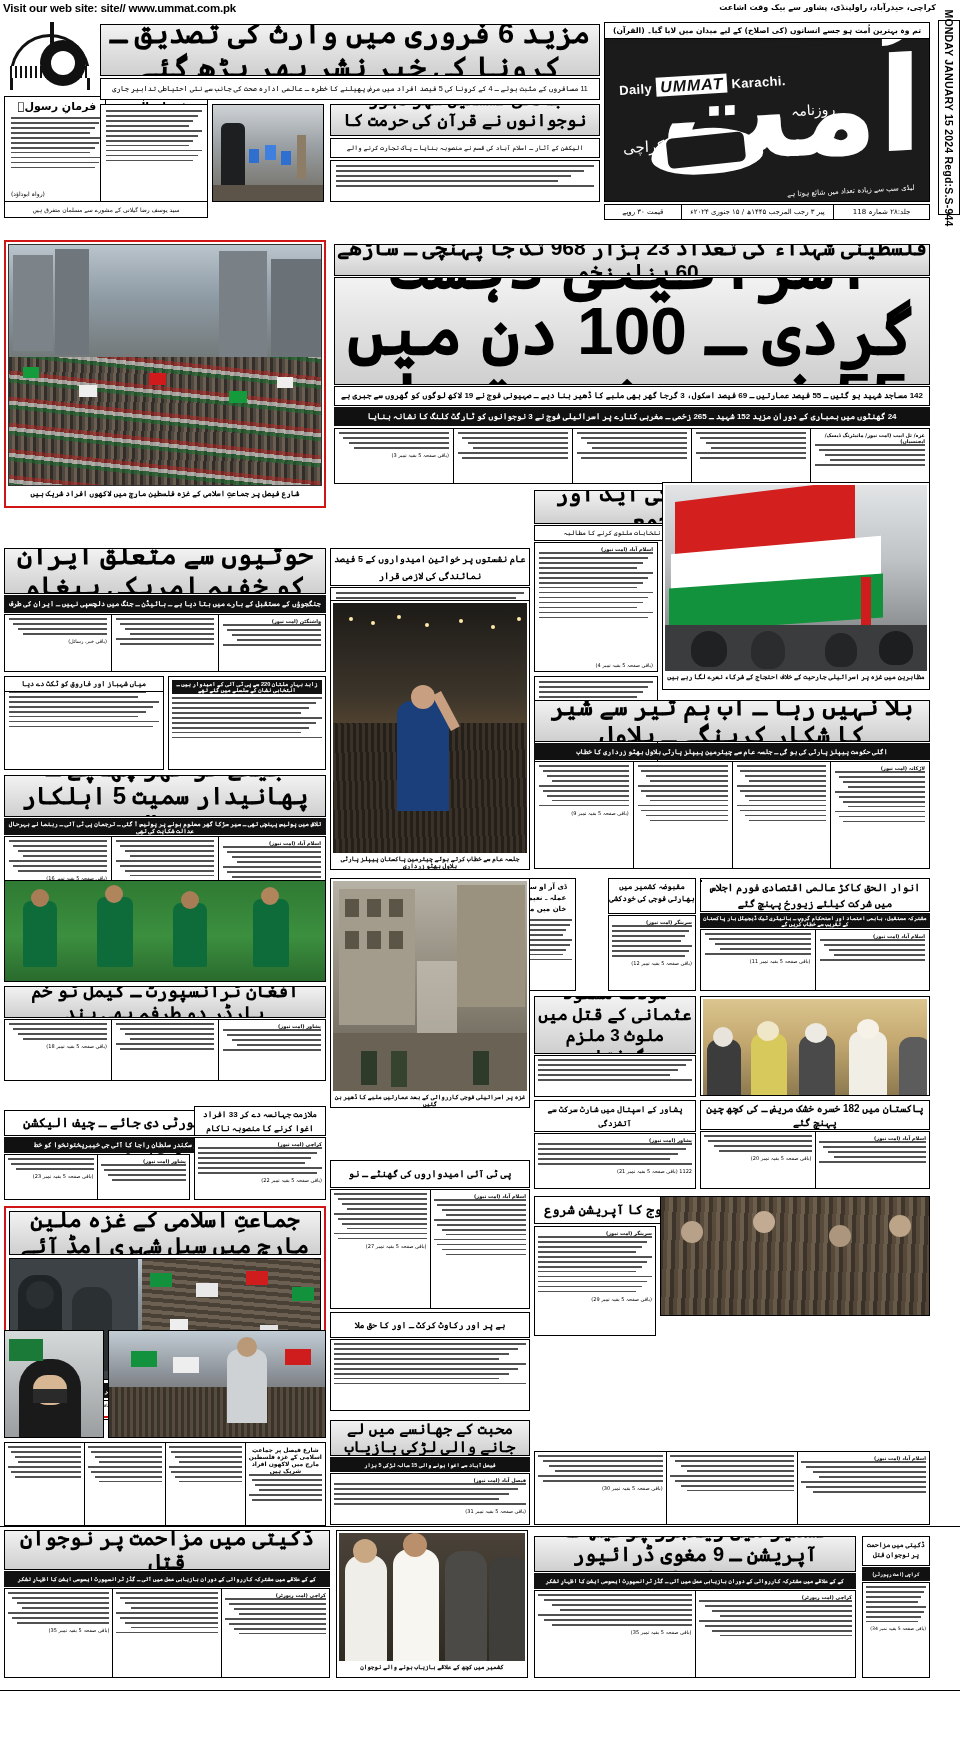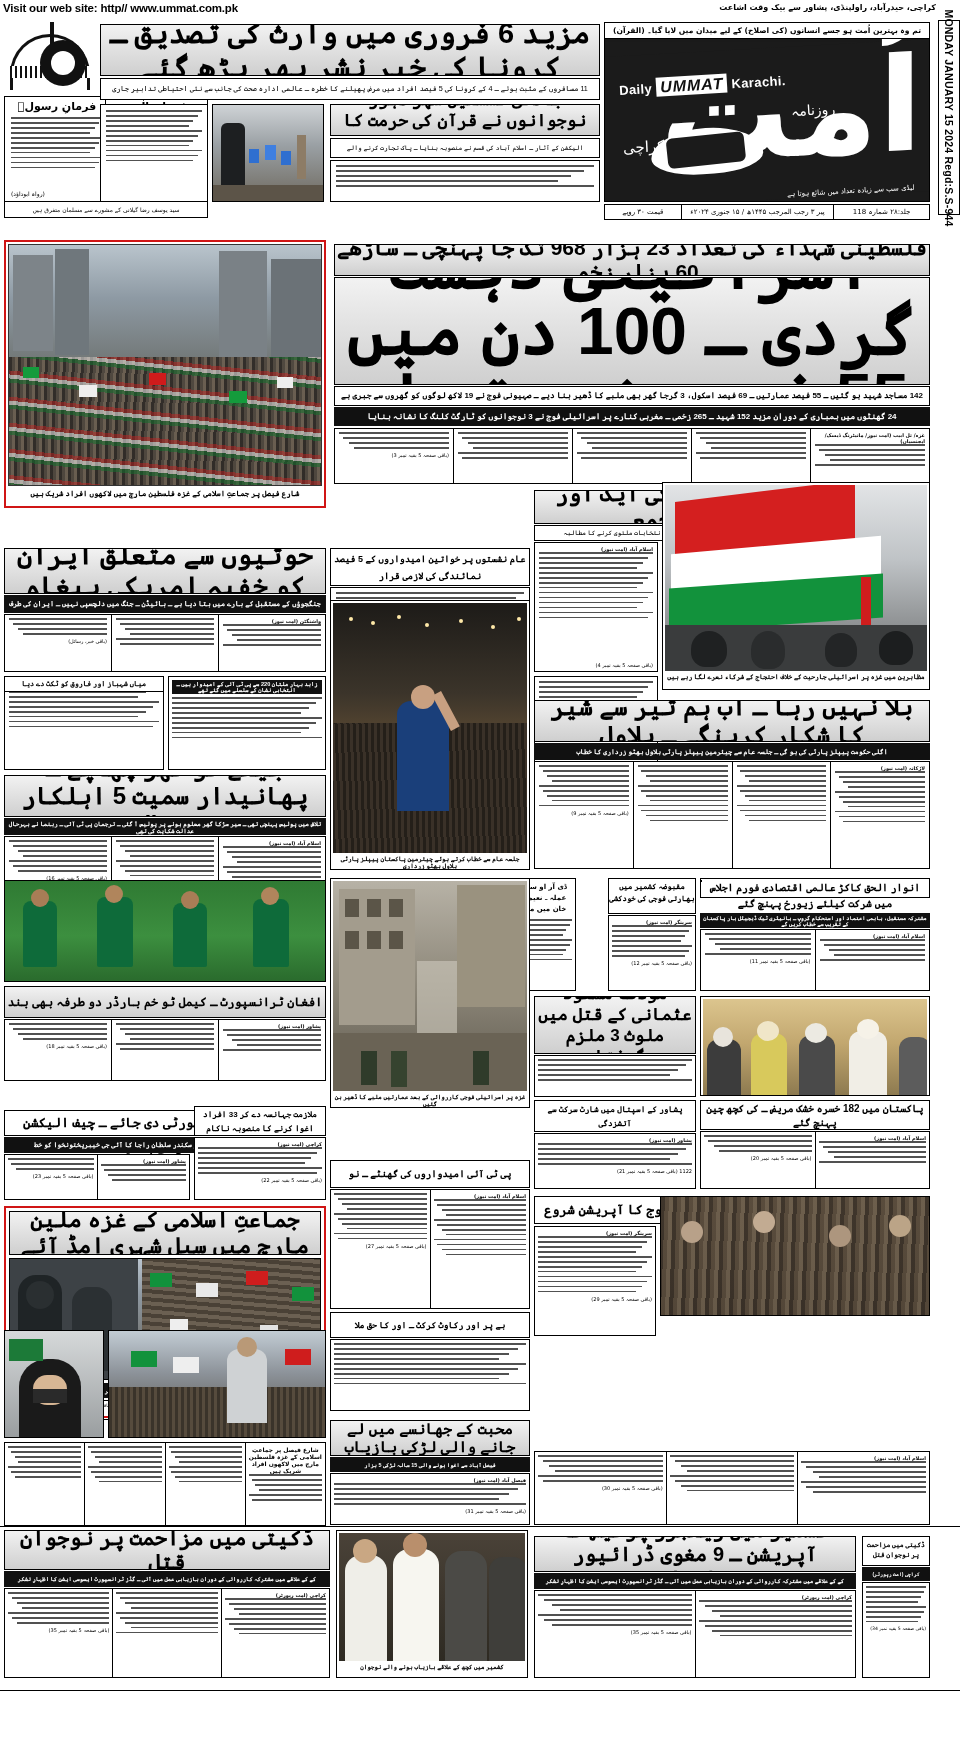--- a/index.html
+++ b/index.html
@@ -103,21 +103,21 @@
   .logo-circ:after { content:""; position:absolute; left:11px; top:11px; width:24px; height:24px;
                border-radius:50%; background:#fff; }
   .logo-min  { position:absolute; left:44px; top:0px; width:4px; height:22px; background:#111; }
 </style>
 </head>
 <body>
 
 <div class="page">
 
   <div class="topbar">
-    <div class="weburl">Visit our web site: http// www.ummat.com.pk</div>
+    <div class="weburl">Visit our web site: site// www.ummat.com.pk</div>
     <div class="citystrip urdu">کراچی، حیدرآباد، راولپنڈی، پشاور سے بیک وقت اشاعت</div>
   </div>
 
   <div class="logobox">
     <div class="logo-dome"></div>
     <div class="logo-hatch"></div>
     <div class="logo-min"></div>
     <div class="logo-circ"></div>
   </div>
 
@@ -567,21 +567,21 @@
     <div style="position:absolute;left:18px;top:20px;width:34px;height:66px;background:#0e6b3a;border-radius:8px 8px 2px 2px;"></div>
     <div style="position:absolute;left:26px;top:8px;width:18px;height:18px;border-radius:50%;background:#a87d56;"></div>
     <div style="position:absolute;left:92px;top:16px;width:36px;height:70px;background:#0e6b3a;border-radius:8px 8px 2px 2px;"></div>
     <div style="position:absolute;left:100px;top:4px;width:18px;height:18px;border-radius:50%;background:#b0855c;"></div>
     <div style="position:absolute;left:168px;top:22px;width:34px;height:64px;background:#0e6b3a;border-radius:8px 8px 2px 2px;"></div>
     <div style="position:absolute;left:176px;top:10px;width:18px;height:18px;border-radius:50%;background:#a87d56;"></div>
     <div style="position:absolute;left:248px;top:18px;width:36px;height:68px;background:#0e6b3a;border-radius:8px 8px 2px 2px;"></div>
     <div style="position:absolute;left:256px;top:6px;width:18px;height:18px;border-radius:50%;background:#b0855c;"></div>
   </div>
 
-  <div class="hl" style="position:absolute;left:4px;top:986px;width:322px;height:32px;font-size:12px;">افغان ٹرانسپورٹ ـ کیمل ٹو خم بارڈر دو طرفہ بھی بند</div>
+  <div class="hl" style="position:absolute;left:4px;top:986px;width:322px;height:32px;font-size:18px;">افغان ٹرانسپورٹ ـ کیمل ٹو خم بارڈر دو طرفہ بھی بند</div>
   <div style="position:absolute;left:4px;top:1019px;width:322px;height:62px;display:flex;direction:rtl;border:1px solid #000;background:#fff;">
     <div style="flex:1;border-left:1px solid #000;padding:3px 4px;">
       <div class="urdu" style="font-size:5px;font-weight:700;">پشاور (امت نیوز)</div>
       <div class="lines">
           <i></i>
           <i></i>
           <i></i>
           <i></i>
           <i></i>
         </div>
@@ -600,21 +600,21 @@
       <div class="lines">
           <i></i>
           <i></i>
           <i></i>
           <i></i>
         </div>
       <div class="urdu" style="font-size:5px;">(باقی صفحہ 5 بقیہ نمبر 18)</div>
     </div>
   </div>
 
-  <div class="boxed" style="position:absolute;left:700px;top:878px;width:230px;height:20px;background:#fff;direction:rtl;
+  <div class="boxed" style="position:absolute;left:700px;top:878px;width:230px;height:34px;background:#fff;direction:rtl;
        text-align:center;font-size:10px;line-height:16px;font-weight:700;padding-top:1px;">انوار الحق کاکڑ عالمی اقتصادی فورم اجلاس میں شرکت کیلئے زیورخ پہنچ گئے</div>
   <div class="blackbar" style="position:absolute;left:700px;top:913px;width:230px;height:15px;font-size:5.4px;">مشترکہ مستقبل، باہمی اعتماد اور استحکام گروپ ـ بانیٹری ٹیک ڈیجیٹل بار پاکستان کے تقریب سے خطاب کریں گے</div>
   <div style="position:absolute;left:700px;top:929px;width:230px;height:62px;display:flex;direction:rtl;border:1px solid #000;background:#fff;">
     <div style="flex:1;border-left:1px solid #000;padding:3px 4px;">
       <div class="urdu" style="font-size:5px;font-weight:700;">اسلام آباد (امت نیوز)</div>
       <div class="lines">
           <i></i>
           <i></i>
           <i></i>
           <i></i>

